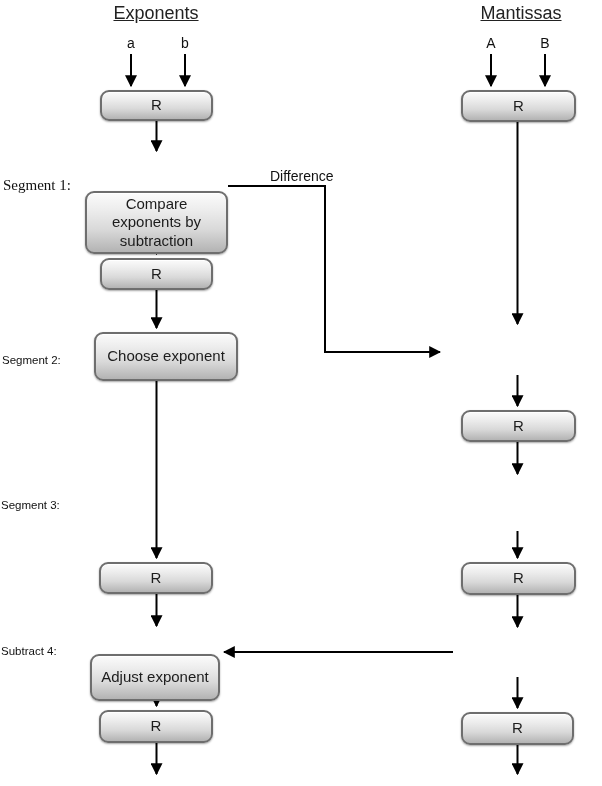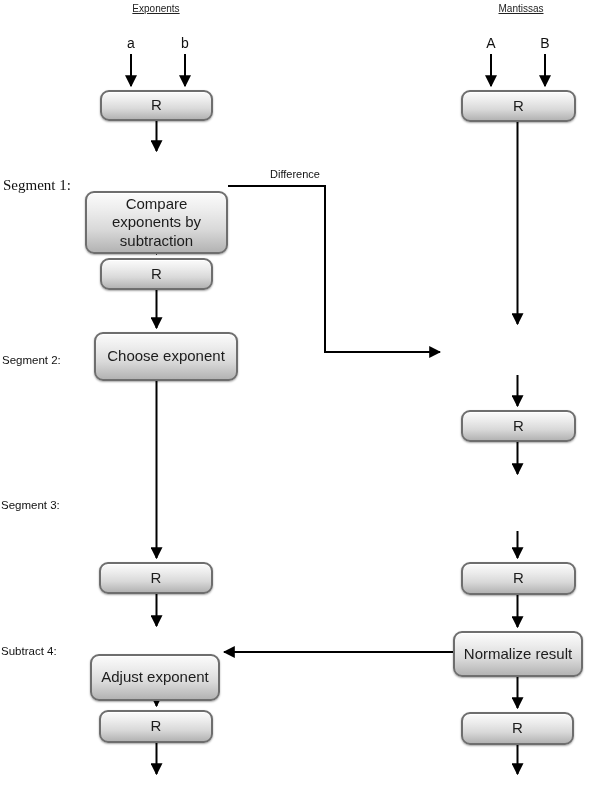--- a/index.html
+++ b/index.html
@@ -35,21 +35,21 @@
     box-shadow: 0 1px 2px rgba(0,0,0,0.35), inset 0 1px 0 rgba(255,255,255,0.85);
     color: #1c1c1c;
     font-size: 15px;
     line-height: 1.22;
     padding: 2px 6px;
   }
   .col-header {
     position: absolute;
     z-index: 2;
     transform: translateX(-50%);
-    font-size: 10px;
+    font-size: 18px;
     color: #222222;
     text-decoration: underline;
     white-space: nowrap;
   }
   .input-label {
     position: absolute;
     z-index: 2;
     transform: translateX(-50%);
     font-size: 14px;
     color: #111111;
@@ -66,21 +66,21 @@
     font-family: "Liberation Serif", serif;
     font-size: 15px;
   }
   .segment-sans {
     font-family: "Liberation Sans", sans-serif;
     font-size: 11.5px;
   }
   .edge-label {
     position: absolute;
     z-index: 2;
-    font-size: 11px;
+    font-size: 14px;
     color: #111111;
     white-space: nowrap;
   }
 </style>
 </head>
 <body>
 
 <div id="canvas">
 
   <svg id="wires" viewBox="0 0 602 786" xmlns="http://www.w3.org/2000/svg">
@@ -135,16 +135,15 @@
   <div class="node" style="left:85px; top:155px; width:143px; height:63px;margin-top:36px;">Compare exponents by subtraction</div>
   <div class="node" style="left:100px; top:258px; width:113px; height:32px;">R</div>
   <div class="node" style="left:84px; top:332px; width:144px; height:49px;margin-left:10px;">Choose exponent</div>
   <div class="node" style="left:99px; top:562px; width:114px; height:32px;">R</div>
   <div class="node" style="left:90px; top:630px; width:130px; height:47px;margin-top:24px;">Adjust exponent</div>
   <div class="node" style="left:99px; top:710px; width:114px; height:33px;">R</div>
 
   <div class="node" style="left:461px; top:90px; width:115px; height:32px;">R</div>
   <div class="node" style="left:461px; top:410px; width:115px; height:32px;">R</div>
   <div class="node" style="left:461px; top:562px; width:115px; height:33px;">R</div>
-  <div class="node" style="left:453px; top:631px; width:130px; height:46px;">Normalize result</div>
   <div class="node" style="left:461px; top:712px; width:113px; height:33px;">R</div>
 
 </div>
 
 </body></html>

